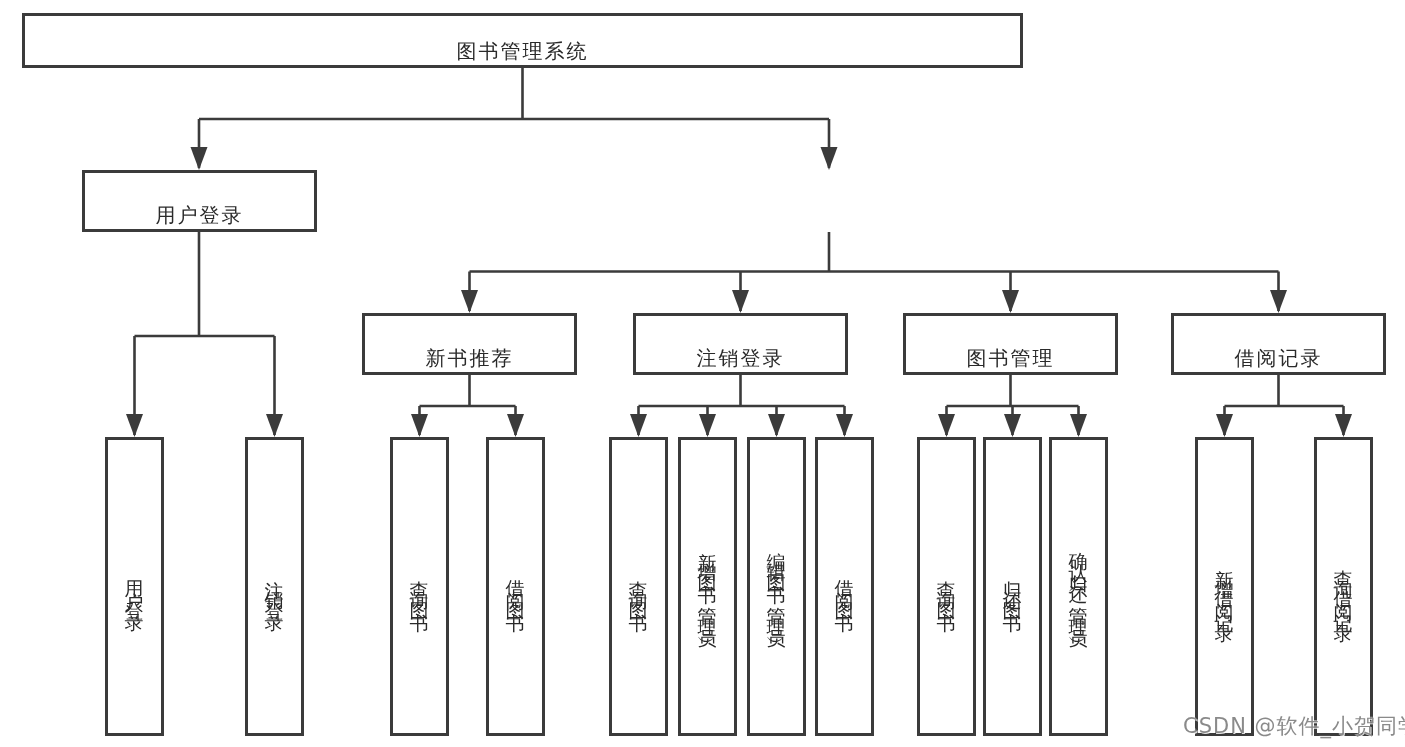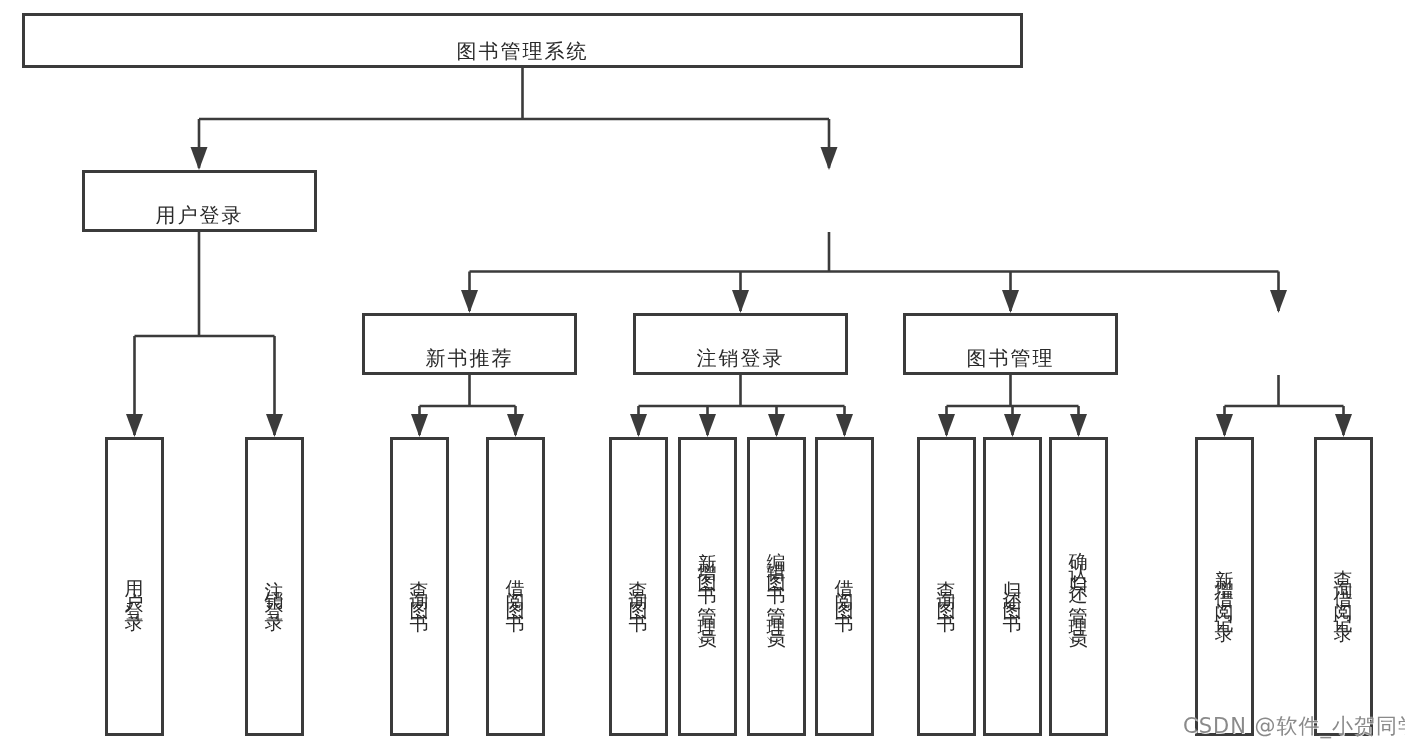--- a/index.html
+++ b/index.html
@@ -122,20 +122,23 @@
 
   <div class="hnode" style="left:362px;top:313px;width:215px;height:62px;">
     <span>新书推荐</span>
   </div>
   <div class="hnode" style="left:633px;top:313px;width:215px;height:62px;">
     <span>注销登录</span>
   </div>
   <div class="hnode" style="left:903px;top:313px;width:215px;height:62px;">
     <span>图书管理</span>
   </div>
+  <div class="hnode" style="left:1171px;top:313px;width:215px;height:62px;">
+    <span>借阅记录</span>
+  </div>
 
   <div class="vnode" style="left:105px;">
     <span class="vtext">用户登录</span>
   </div>
   <div class="vnode" style="left:245px;">
     <span class="vtext">注销登录</span>
   </div>
 
   <div class="vnode" style="left:390px;">
     <span class="vtext">查询图书</span>

